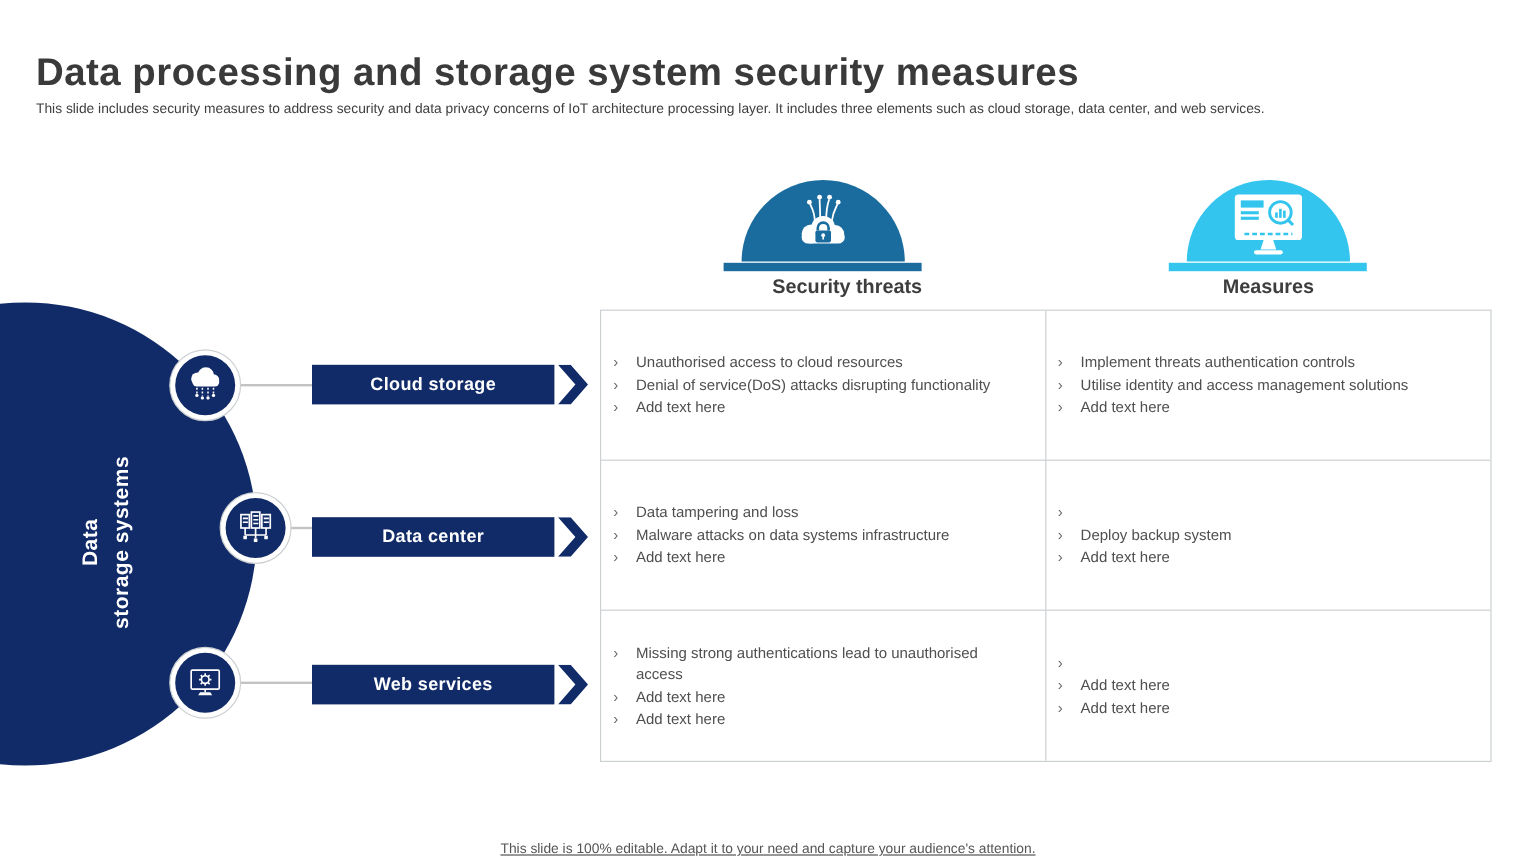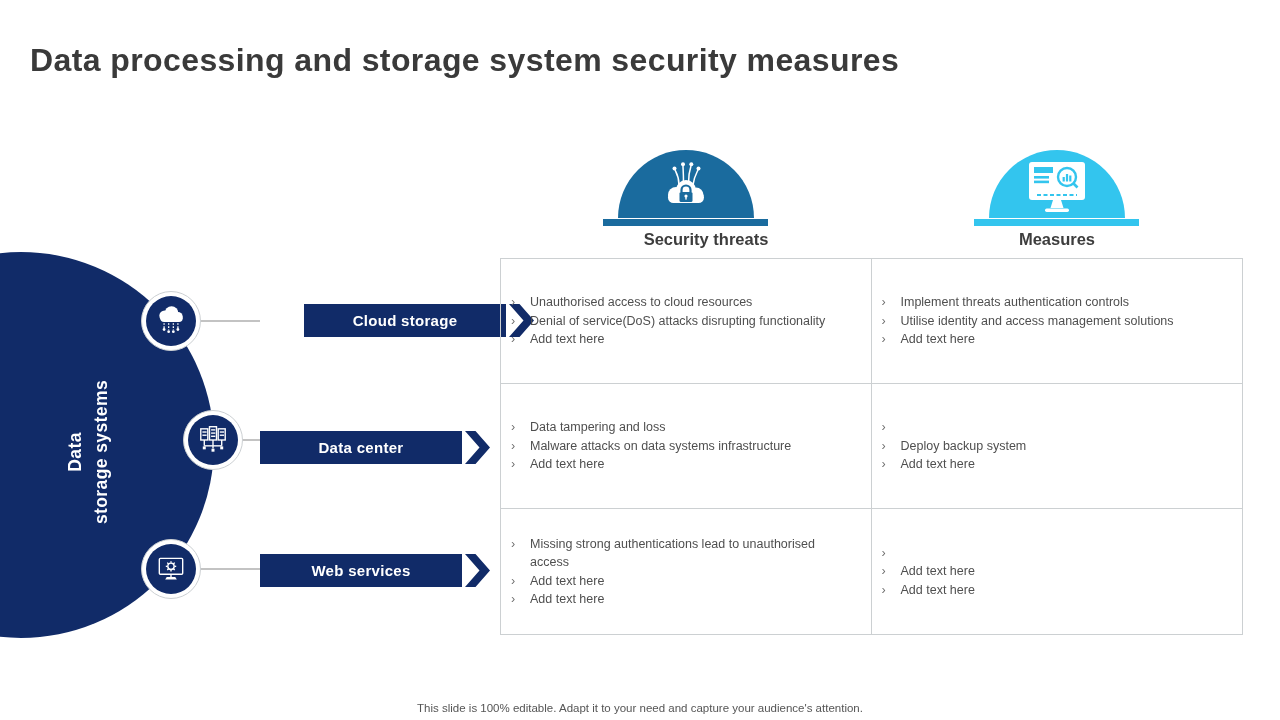--- a/index.html
+++ b/index.html
@@ -73,35 +73,36 @@
     border-right:1px solid #ccd0d2; border-bottom:1px solid #ccd0d2;
     display:flex; align-items:center;
   }
   .cell.last-col { border-right:none; }
   .cell.last-row { border-bottom:none; }
   .cell ul { list-style:none; padding:0 32px 0 10px; margin:0; width:100%; }
   .cell li { display:flex; font-size:12.5px; color:#4f4f4f; line-height:18.5px; }
   .cell .marker { width:19px; flex:none; color:#6e6e6e; }
   .footer {
     position:absolute; left:0; right:0; top:702px; text-align:center;
-    font-size:11.5px; color:#555555;
+    font-size:11.5px; color:#555555;text-decoration:underline;
   }
   .icon-stroke { stroke:#ffffff; fill:none; }
   .icon-fill-white { fill:#ffffff; }
   .lock-fill { fill:var(--threat-blue); }
   .lock-stroke { stroke:var(--threat-blue); fill:none; }
   .cyan-fill { fill:var(--measure-cyan); }
   .cyan-stroke { stroke:var(--measure-cyan); fill:none; }
 </style>
 </head>
 <body>
 
 <div class="slide">
 
   <div class="title">Data processing and storage system security measures</div>
+  <div class="subtitle">This slide includes security measures to address security and data privacy concerns of IoT architecture processing layer. It includes three elements such as cloud storage, data center, and web services.</div>
 
   <div class="big-circle"></div>
   <div class="circle-label">
     <div>Data</div>
     <div>storage systems</div>
   </div>
 
   <div class="connector" style="left:200px; top:320px; width:60px;"></div>
   <div class="connector" style="left:242px; top:439px; width:18px;"></div>
   <div class="connector" style="left:200px; top:568px; width:60px;"></div>
@@ -174,21 +175,21 @@
             <line x1="13.7" y1="15.8" x2="12.5" y2="17"></line>
           <line x1="16" y1="21" x2="16" y2="23.5"></line>
         </g>
         <g class="icon-fill-white">
           <path d="M12,23.5 L20,23.5 L21.5,25.8 L10.5,25.8 Z"></path>
         </g>
       </svg>
     </div>
   </div>
 
-  <div class="arrow-item" style="top:304px;margin-left:44px;">
+  <div class="arrow-item" style="top:304px;">
     <div class="arrow-rect">Cloud storage</div>
     <div class="arrow-head">
       <svg width="25" height="33" viewBox="0 0 25 33">
           <polygon points="0,0 10.5,0 25,16.5 10.5,33 0,33 14.5,16.5"></polygon>
         </svg>
     </div>
   </div>
   <div class="arrow-item" style="top:431px;">
     <div class="arrow-rect">Data center</div>
     <div class="arrow-head">

